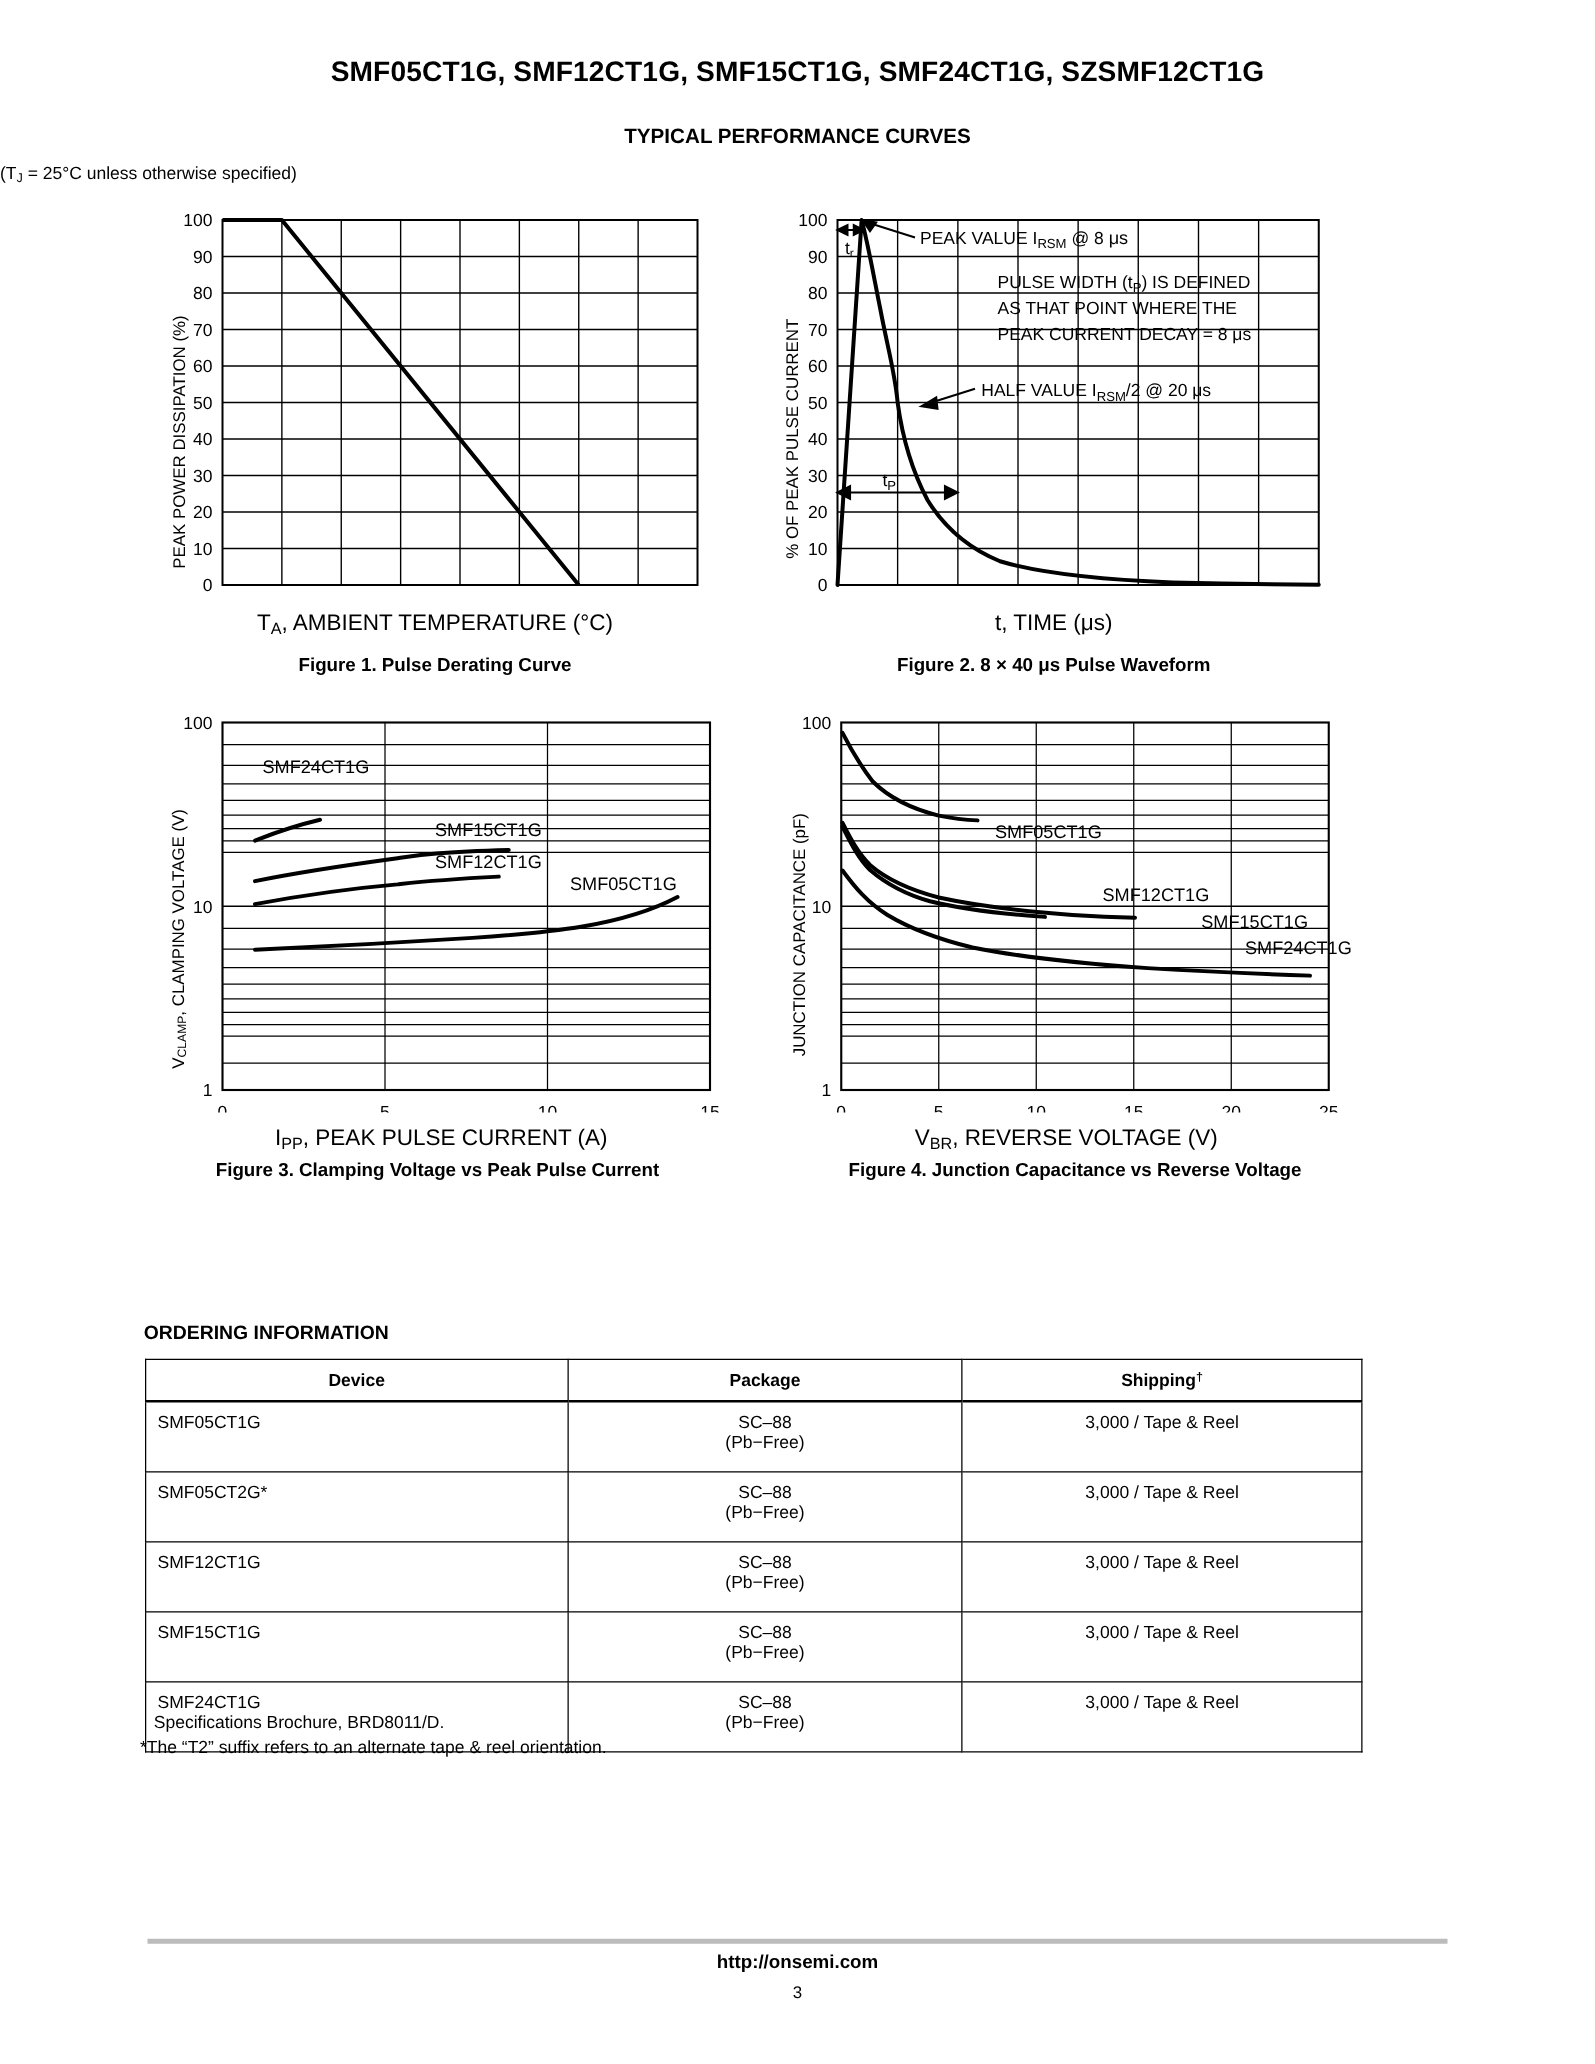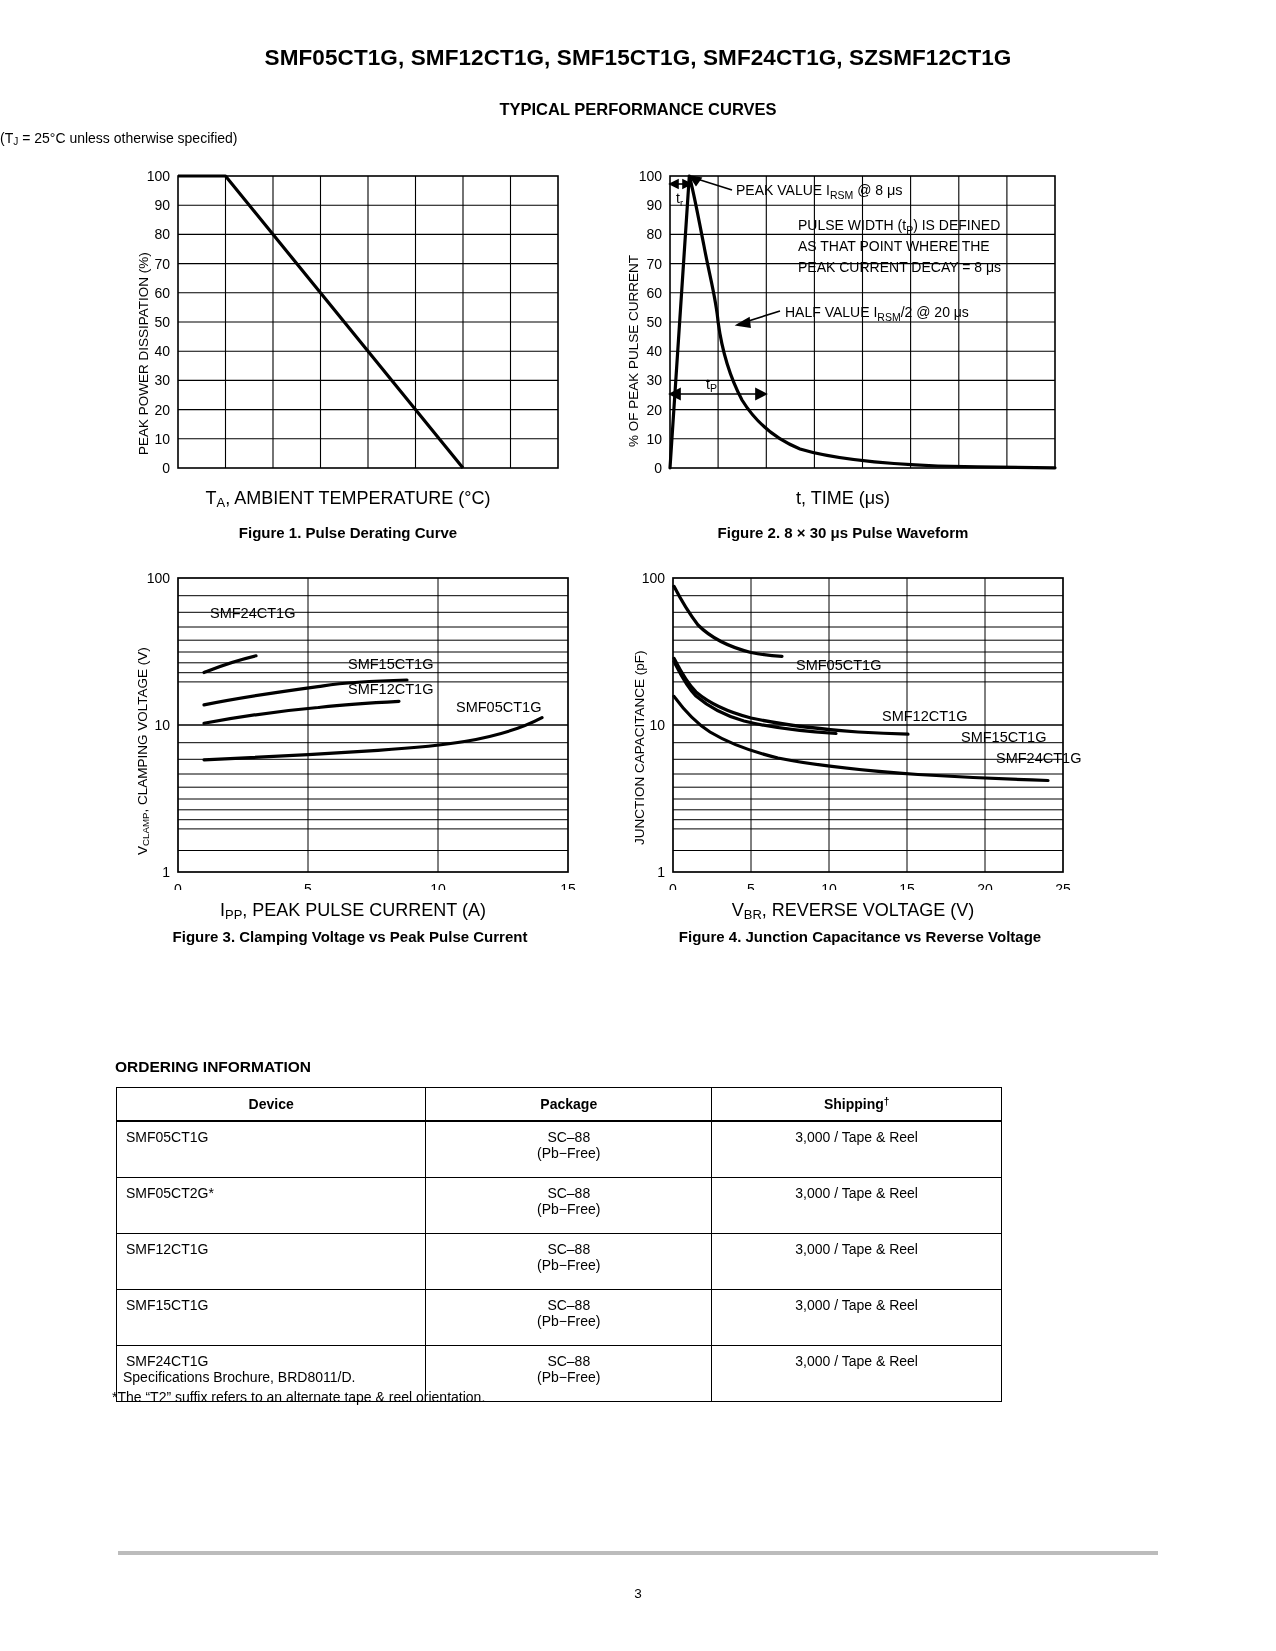--- a/index.html
+++ b/index.html
@@ -95,21 +95,21 @@
     position: absolute;
     left: 115px;
     top: 1058px;
     font-size: 15.5px;
     font-weight: bold;
   }
   table.ordering {
     position: absolute;
     left: 116px;
     top: 1087px;
-    width: 886px;
+    width: 974px;
     border-collapse: collapse;
     font-size: 14px;
   }
   table.ordering th, table.ordering td {
     border: 1px solid #000;
     padding: 0;
     vertical-align: top;
   }
   table.ordering thead th {
     text-align: center;
@@ -326,21 +326,21 @@
         <text x="158.3" y="322">20</text>
         <text x="254.5" y="322">40</text>
         <text x="350.8" y="322">60</text>
         <text x="447" y="322">80</text>
       </g>
     </svg>
   </div>
   <div class="y-axis-label" style="left:626px; top:447px; transform: rotate(-90deg);">% OF PEAK PULSE CURRENT</div>
   <div class="axis-label" style="left:608px; top:488px; width:470px;">t, TIME (μs)</div>
   <div class="fig-caption" style="left:608px; top:524px; width:470px;">
-    <span>Figure 2. 8 </span><span>×</span><span> 30 μs Pulse Waveform</span>
+    <span>Figure 2. 8 </span><span>×</span><span> 40 μs Pulse Waveform</span>
   </div>
 
   <div class="figure" style="left:118px; top:570px;">
     <svg width="470" height="320" viewBox="0 0 470 320">
 
       <g stroke="#000" stroke-width="1" fill="none">
 
         <line x1="190" y1="8" x2="190" y2="302"></line>
         <line x1="320" y1="8" x2="320" y2="302"></line>
 
@@ -525,15 +525,16 @@
   </table>
 
   <div class="footnotes">
     <div>
       <span class="fn-indent">Specifications Brochure, BRD8011/D.</span>
     </div>
     <div>*The “T2” suffix refers to an alternate tape &amp; reel orientation.</div>
   </div>
 
   <div class="footer-rule"></div>
+  <div class="footer-url">http://onsemi.com</div>
   <div class="footer-page">3</div>
 
 </div>
 
 </body></html>

